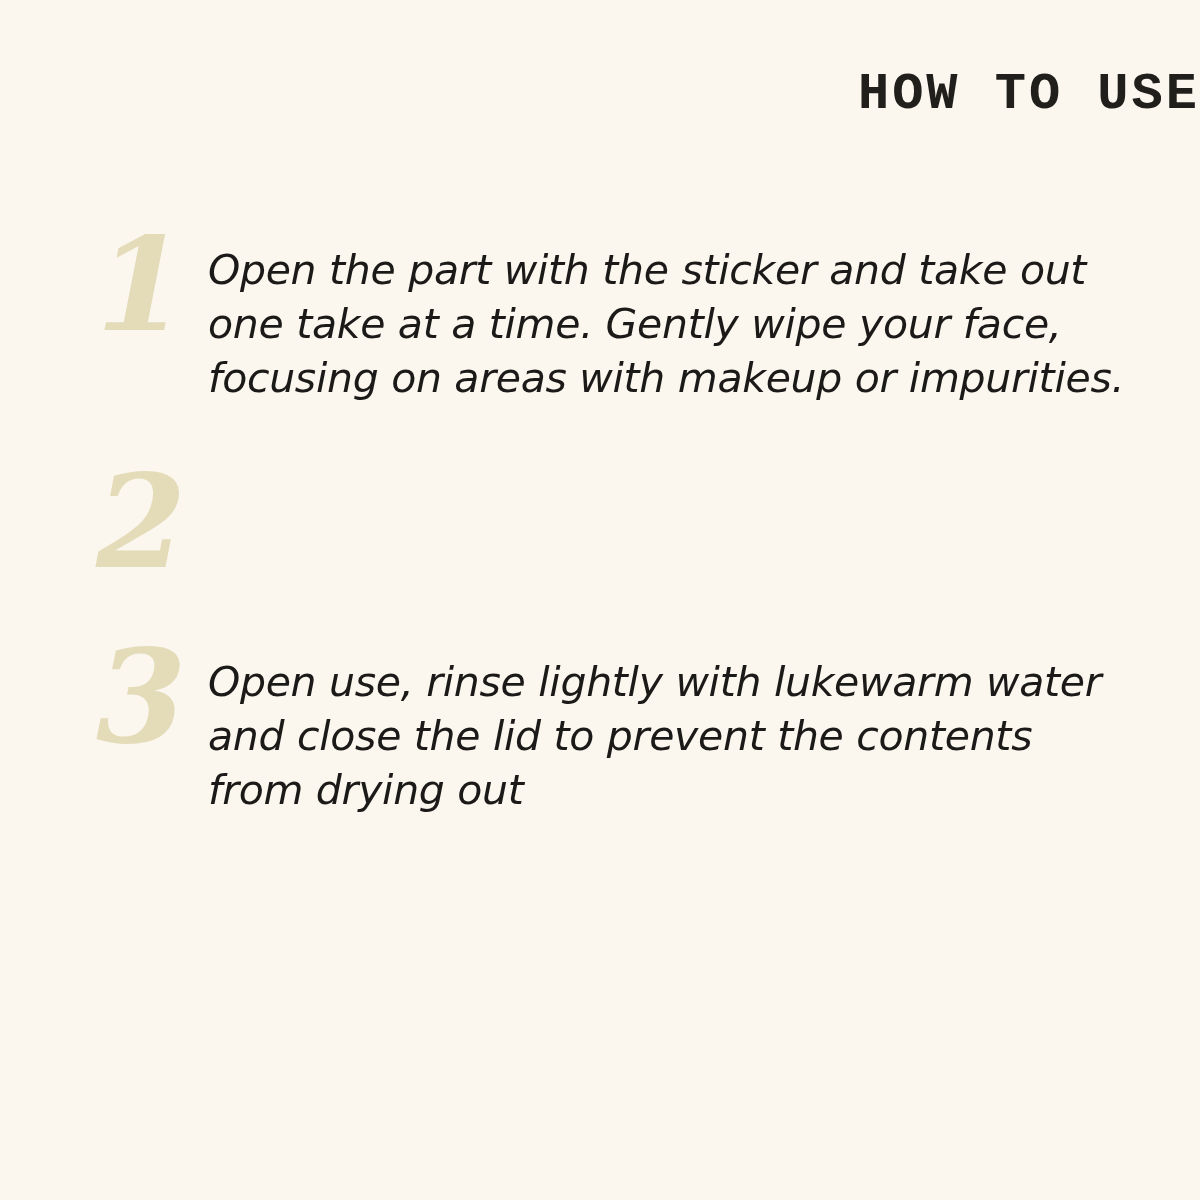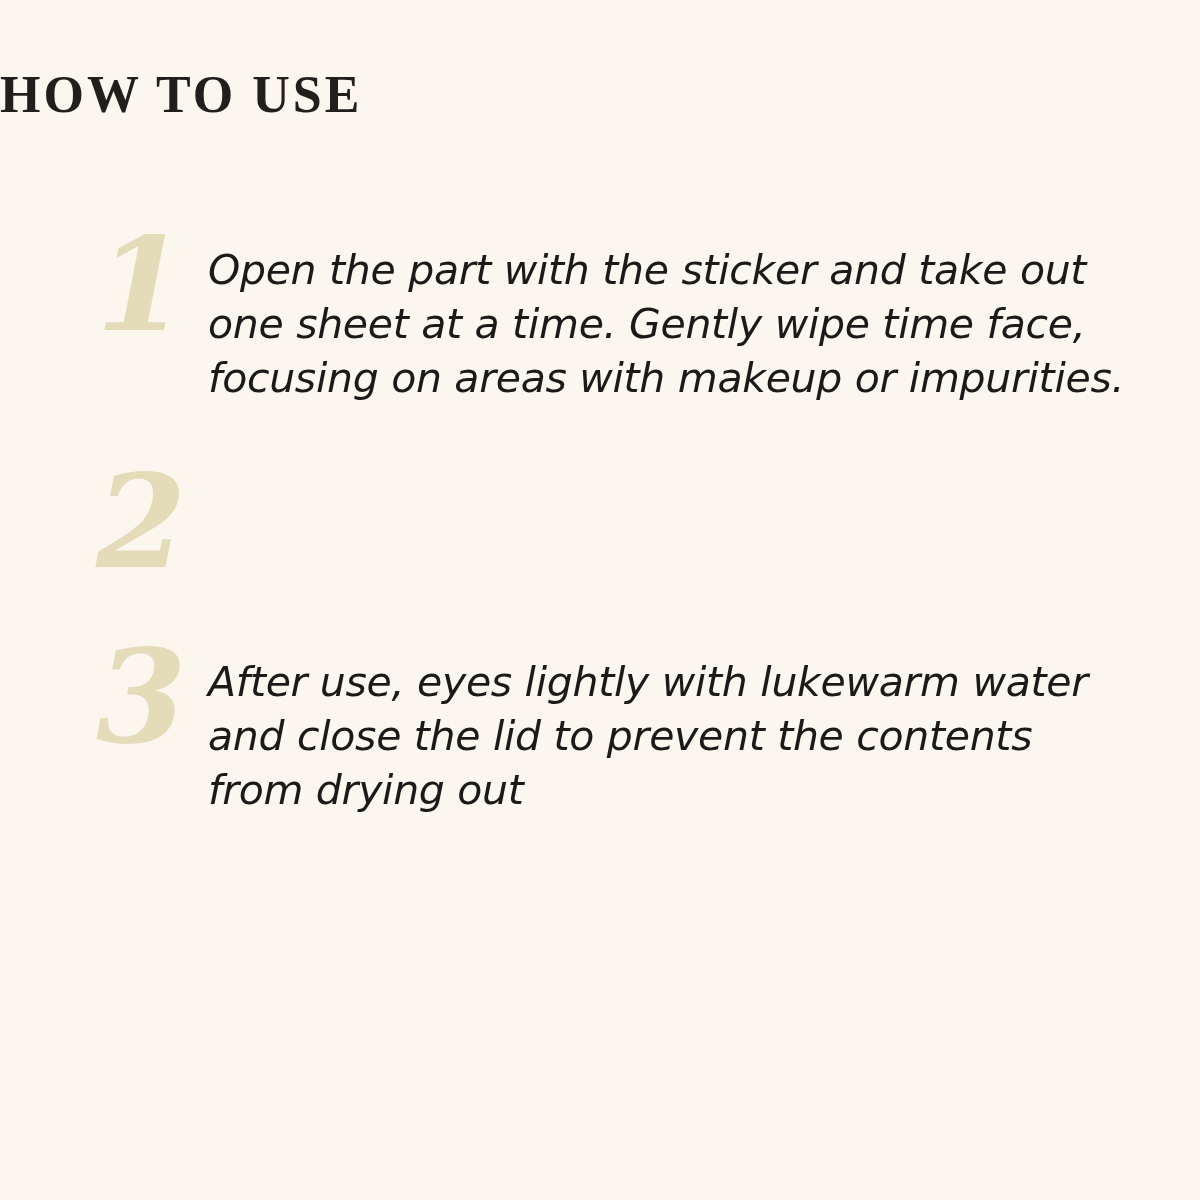--- a/index.html
+++ b/index.html
@@ -14,22 +14,22 @@
     overflow: hidden;
   }
   .page {
     position: relative;
     width: 1200px;
     height: 1200px;
     background: #fbf7ef;
     box-sizing: border-box;
   }
   .title {
-    text-align: left;
-    font-family: Liberation Serif, serif;
+    text-align: right;
+    font-family: Liberation Mono, monospace;
     font-weight: 700;
     font-size: 52px;
     letter-spacing: 3px;
     color: #211f1c;
     padding-top: 66px;
     line-height: 1.1;
   }
   .steps {
     margin-top: 120px;
     padding-left: 96px;
@@ -67,26 +67,26 @@
 <body>
 
 <div class="page">
 
   <div class="title">HOW TO USE</div>
 
   <div class="steps">
 
     <div class="step">
       <div class="step-number">1</div>
-      <div class="step-text">Open the part with the sticker and take out one sheet at a time. Gently wipe time face, focusing on areas with makeup or impurities.</div>
+      <div class="step-text">Open the part with the sticker and take out one take at a time. Gently wipe your face, focusing on areas with makeup or impurities.</div>
     </div>
 
     <div class="step">
       <div class="step-number">2</div>
     </div>
 
     <div class="step">
       <div class="step-number">3</div>
-      <div class="step-text">After use, eyes lightly with lukewarm water and close the lid to prevent the contents from drying out</div>
+      <div class="step-text">Open use, rinse lightly with lukewarm water and close the lid to prevent the contents from drying out</div>
     </div>
 
   </div>
 </div>
 
 </body></html>

